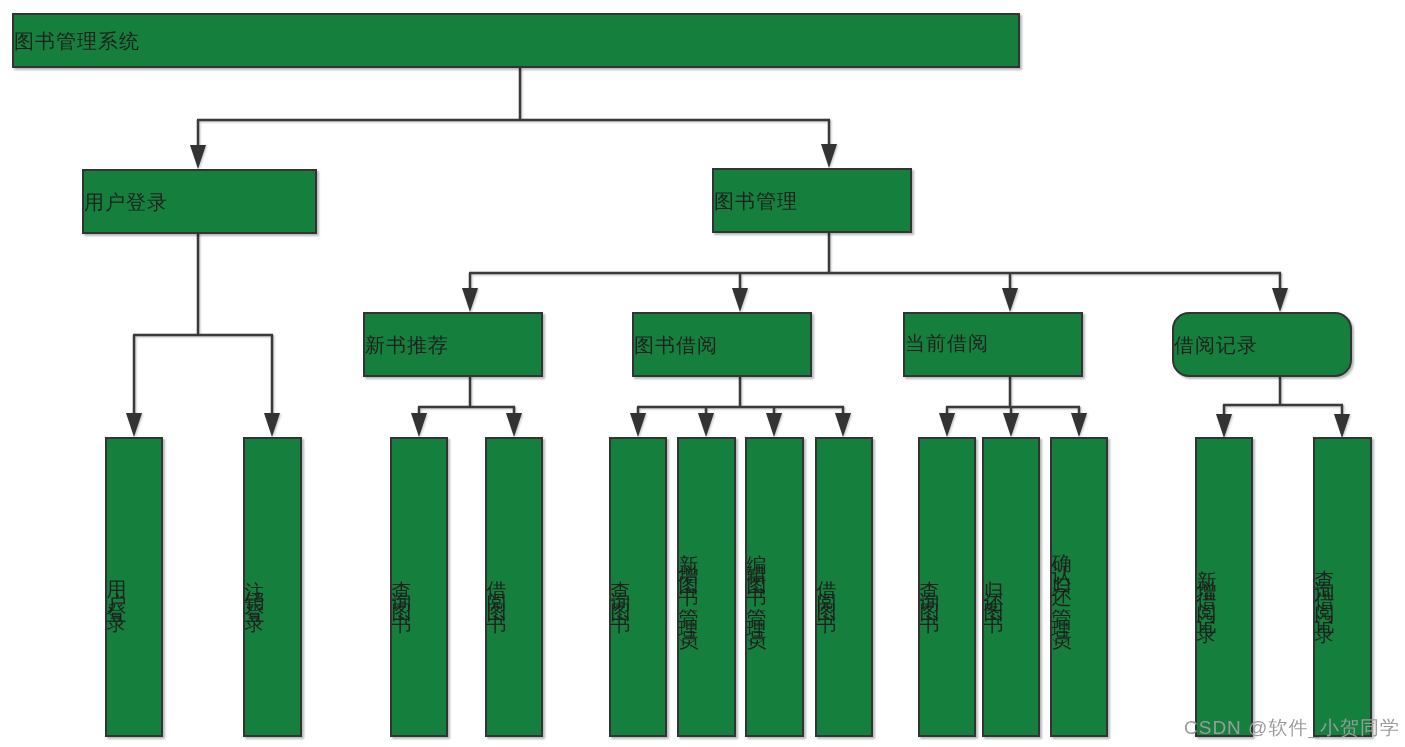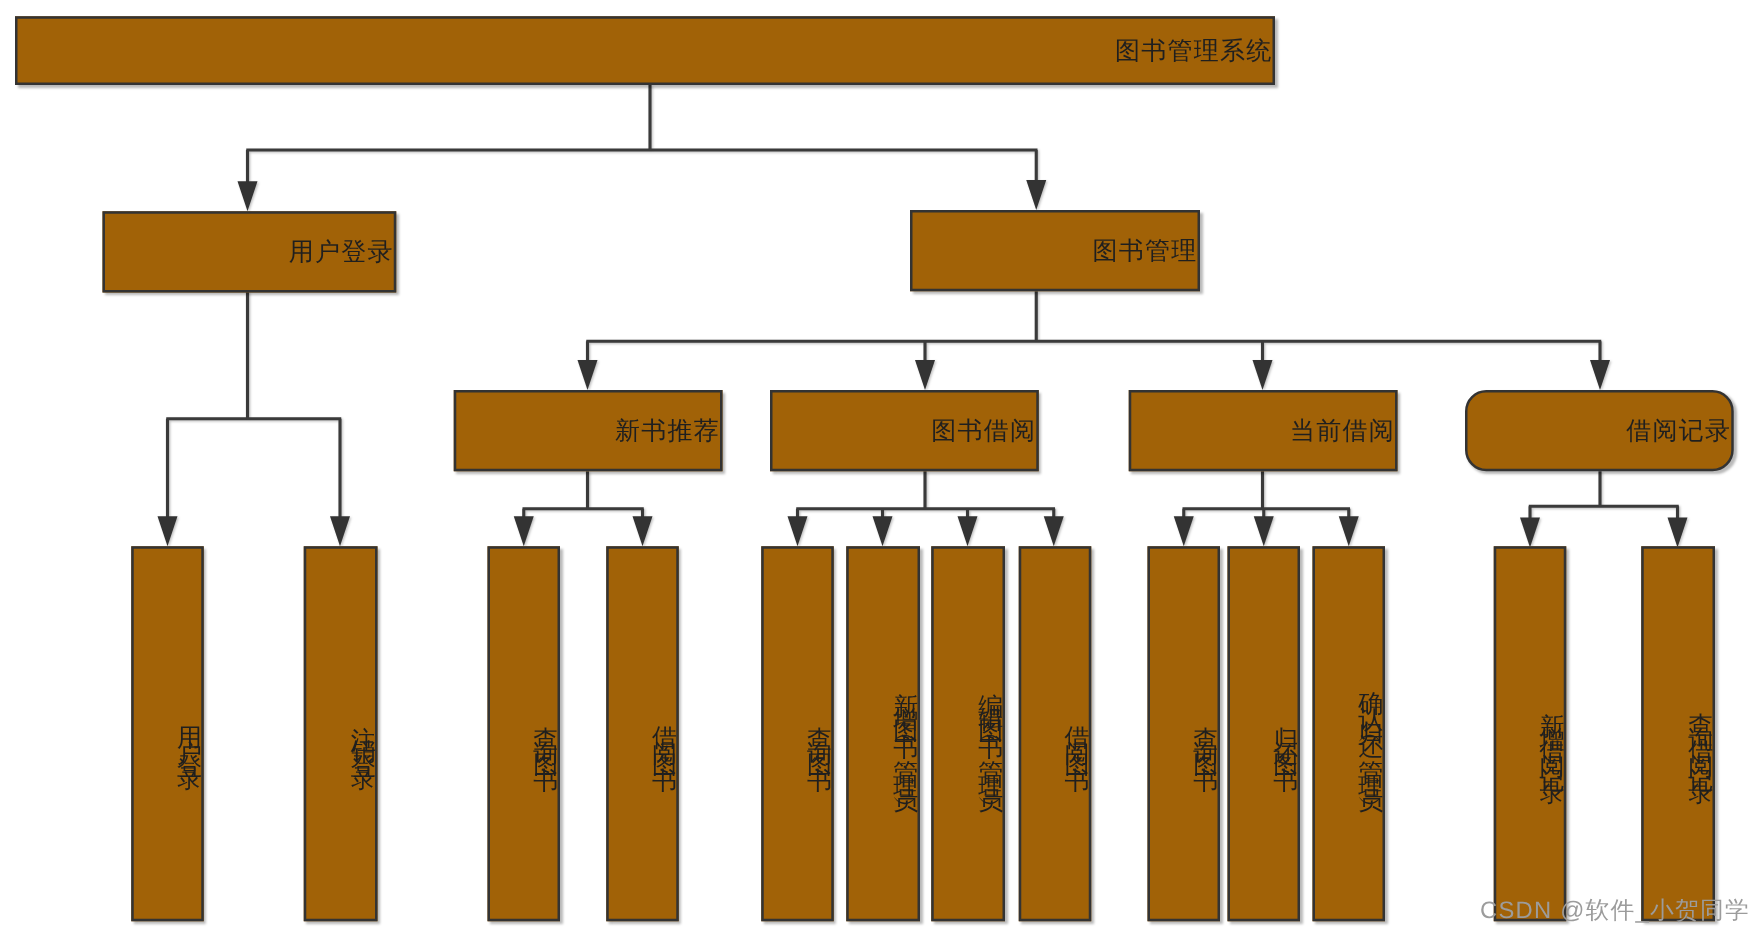--- a/index.html
+++ b/index.html
@@ -5,30 +5,30 @@
   html,body{margin:0;padding:0;background:#fff;}
   #canvas{
     position:relative;width:1405px;height:747px;background:#fff;overflow:hidden;
     font-family:"Liberation Sans","DejaVu Sans",sans-serif;color:#1f1f1f;
   }
   #connector-layer{position:absolute;left:0;top:0;width:1405px;height:747px;
     filter:drop-shadow(1px 1px 1px rgba(0,0,0,.25));}
   #connector-layer path{stroke:#3a3a3a;stroke-width:2.5;fill:none;}
   #connector-layer polygon{fill:#333;stroke:none;}
   .hbox,.vbox{
-    position:absolute;background:#a16207;border:2px solid #333;box-sizing:border-box;
-    display:flex;align-items:center;justify-content:flex-end;
+    position:absolute;background:#15803d;border:2px solid #333;box-sizing:border-box;
+    display:flex;align-items:center;justify-content:flex-start;
     box-shadow:2px 2px 2px rgba(0,0,0,.28);
   }
   .hbox span{font-size:20px;letter-spacing:1px;line-height:1;white-space:nowrap;}
   .vbox span{
     writing-mode:vertical-rl;text-orientation:mixed;
     font-size:20px;line-height:1;letter-spacing:11px;
   }
-  .lvl3{top:312px;width:215px;height:65px;}
+  .lvl3{top:312px;width:180px;height:65px;}
   .leaf{top:437px;width:58px;height:300px;}
   #watermark{
     position:absolute;left:1184px;top:715px;font-size:19px;letter-spacing:1px;
     color:#9c9c9c;white-space:nowrap;z-index:5;text-align:center;
   }
 </style>
 </head>
 <body>
 
 <div id="canvas">
@@ -83,31 +83,31 @@
     </g>
   </svg>
 
   <div class="hbox" style="left:12px;top:13px;width:1008px;height:55px;">
     <span>图书管理系统</span>
   </div>
 
   <div class="hbox" style="left:82px;top:169px;width:235px;height:65px;">
     <span>用户登录</span>
   </div>
-  <div class="hbox" style="left:712px;top:168px;width:232px;height:65px;margin-left:16px;">
+  <div class="hbox" style="left:712px;top:168px;width:200px;height:65px;">
     <span>图书管理</span>
   </div>
 
   <div class="hbox lvl3" style="left:363px;">
     <span>新书推荐</span>
   </div>
-  <div class="hbox lvl3" style="left:616px;padding-left:28px;">
+  <div class="hbox lvl3" style="left:632px;">
     <span>图书借阅</span>
   </div>
-  <div class="hbox lvl3" style="left:903px;">
+  <div class="hbox lvl3" style="left:903px;font-family:Liberation Mono, monospace;">
     <span>当前借阅</span>
   </div>
   <div class="hbox lvl3" style="left:1172px;border-radius:17px;">
     <span>借阅记录</span>
   </div>
 
   <div class="vbox leaf" style="left:105px;">
     <span>用户登录</span>
   </div>
   <div class="vbox leaf" style="left:243px;width:59px;">

